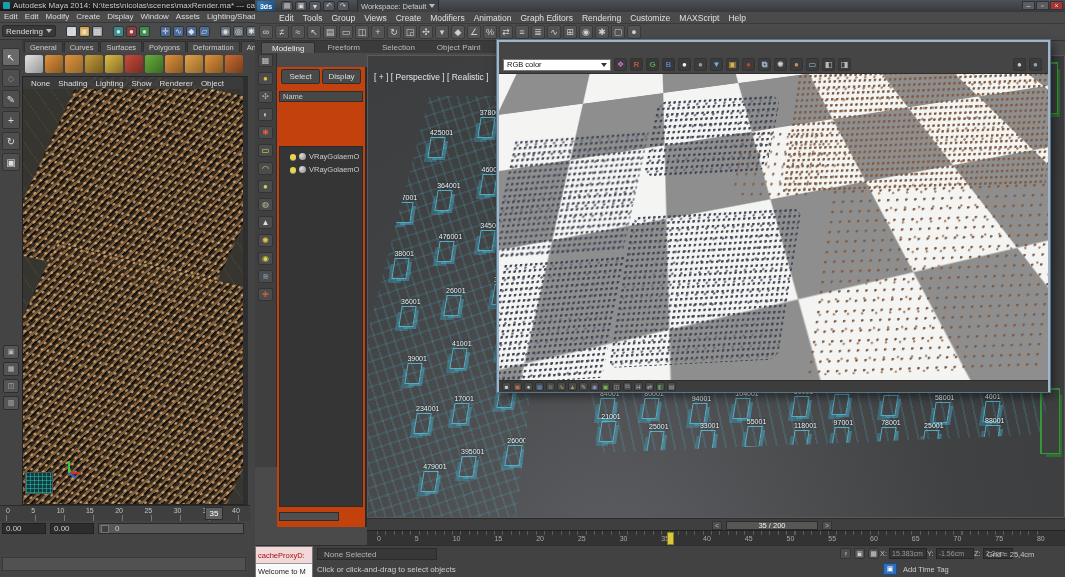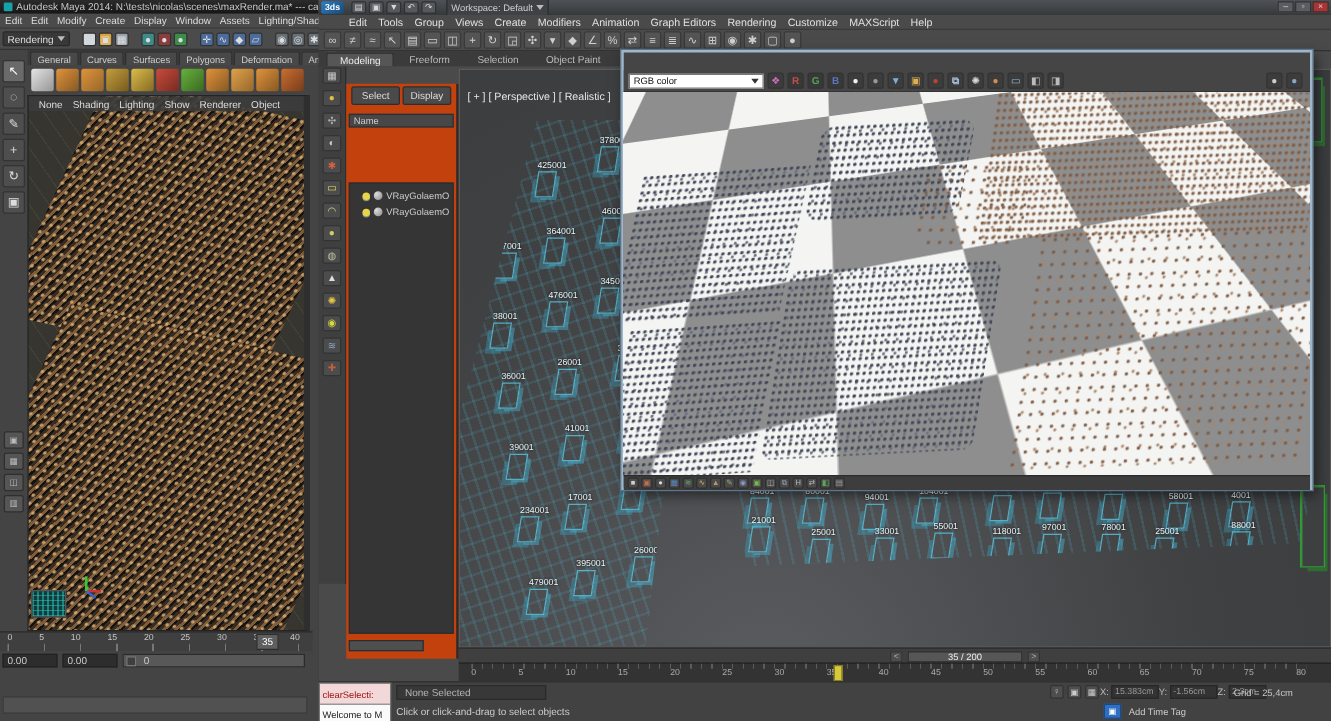--- a/index.html
+++ b/index.html
@@ -477,21 +477,21 @@
           <span>65</span>
           <span>70</span>
           <span>75</span>
           <span>80</span>
         </div>
       <div class="x-marker"></div>
     </div>
 
     <div class="abs x-status">
       <div class="listener">
-        <div class="lst1">clearSelecti:</div>
+        <div class="lst1">cacheProxyD:</div>
         <div class="lst2">Welcome to M</div>
       </div>
       <div class="selfield">None Selected</div>
       <div class="prompt">Click or click-and-drag to select objects</div>
       <div class="lockicos">
 
       <span class="ico lico">♀</span>
           <span class="ico lico">▣</span>
           <span class="ico lico">▦</span>
         </div>

